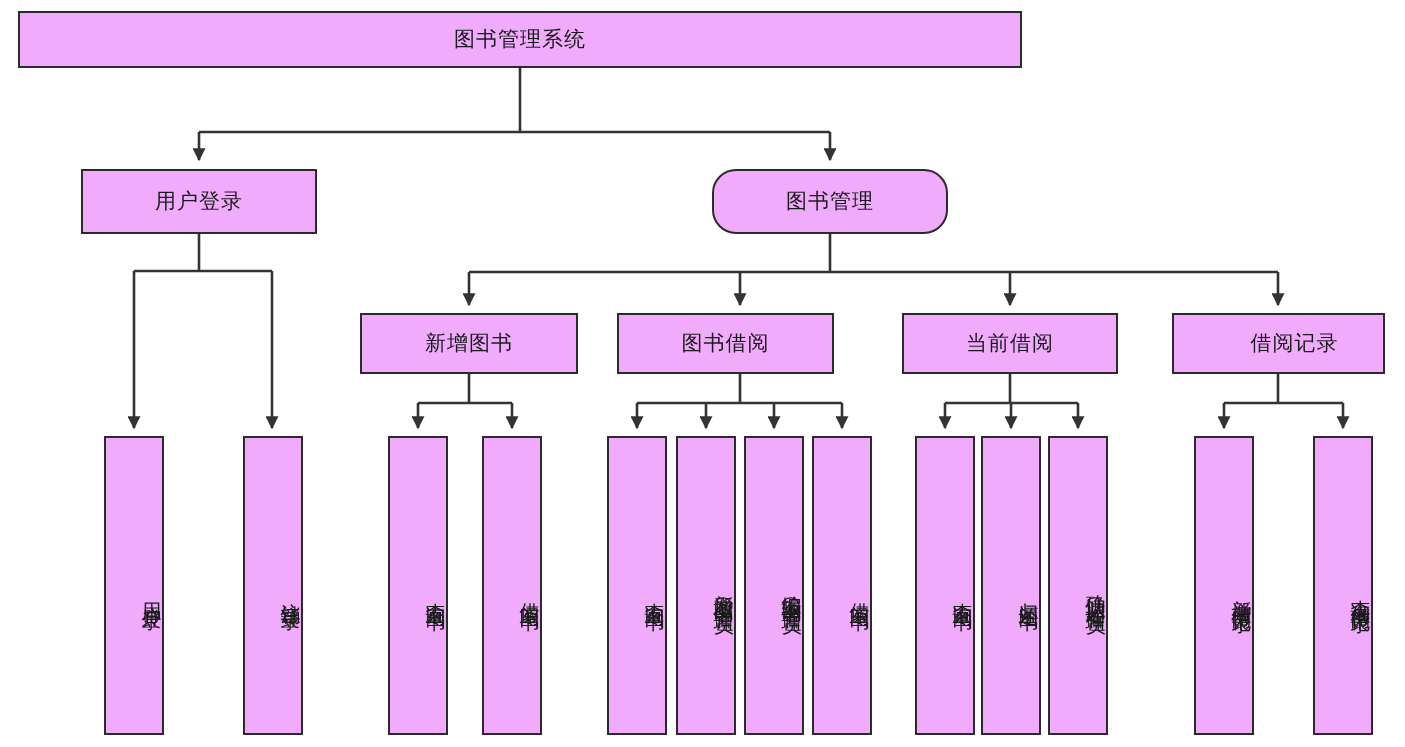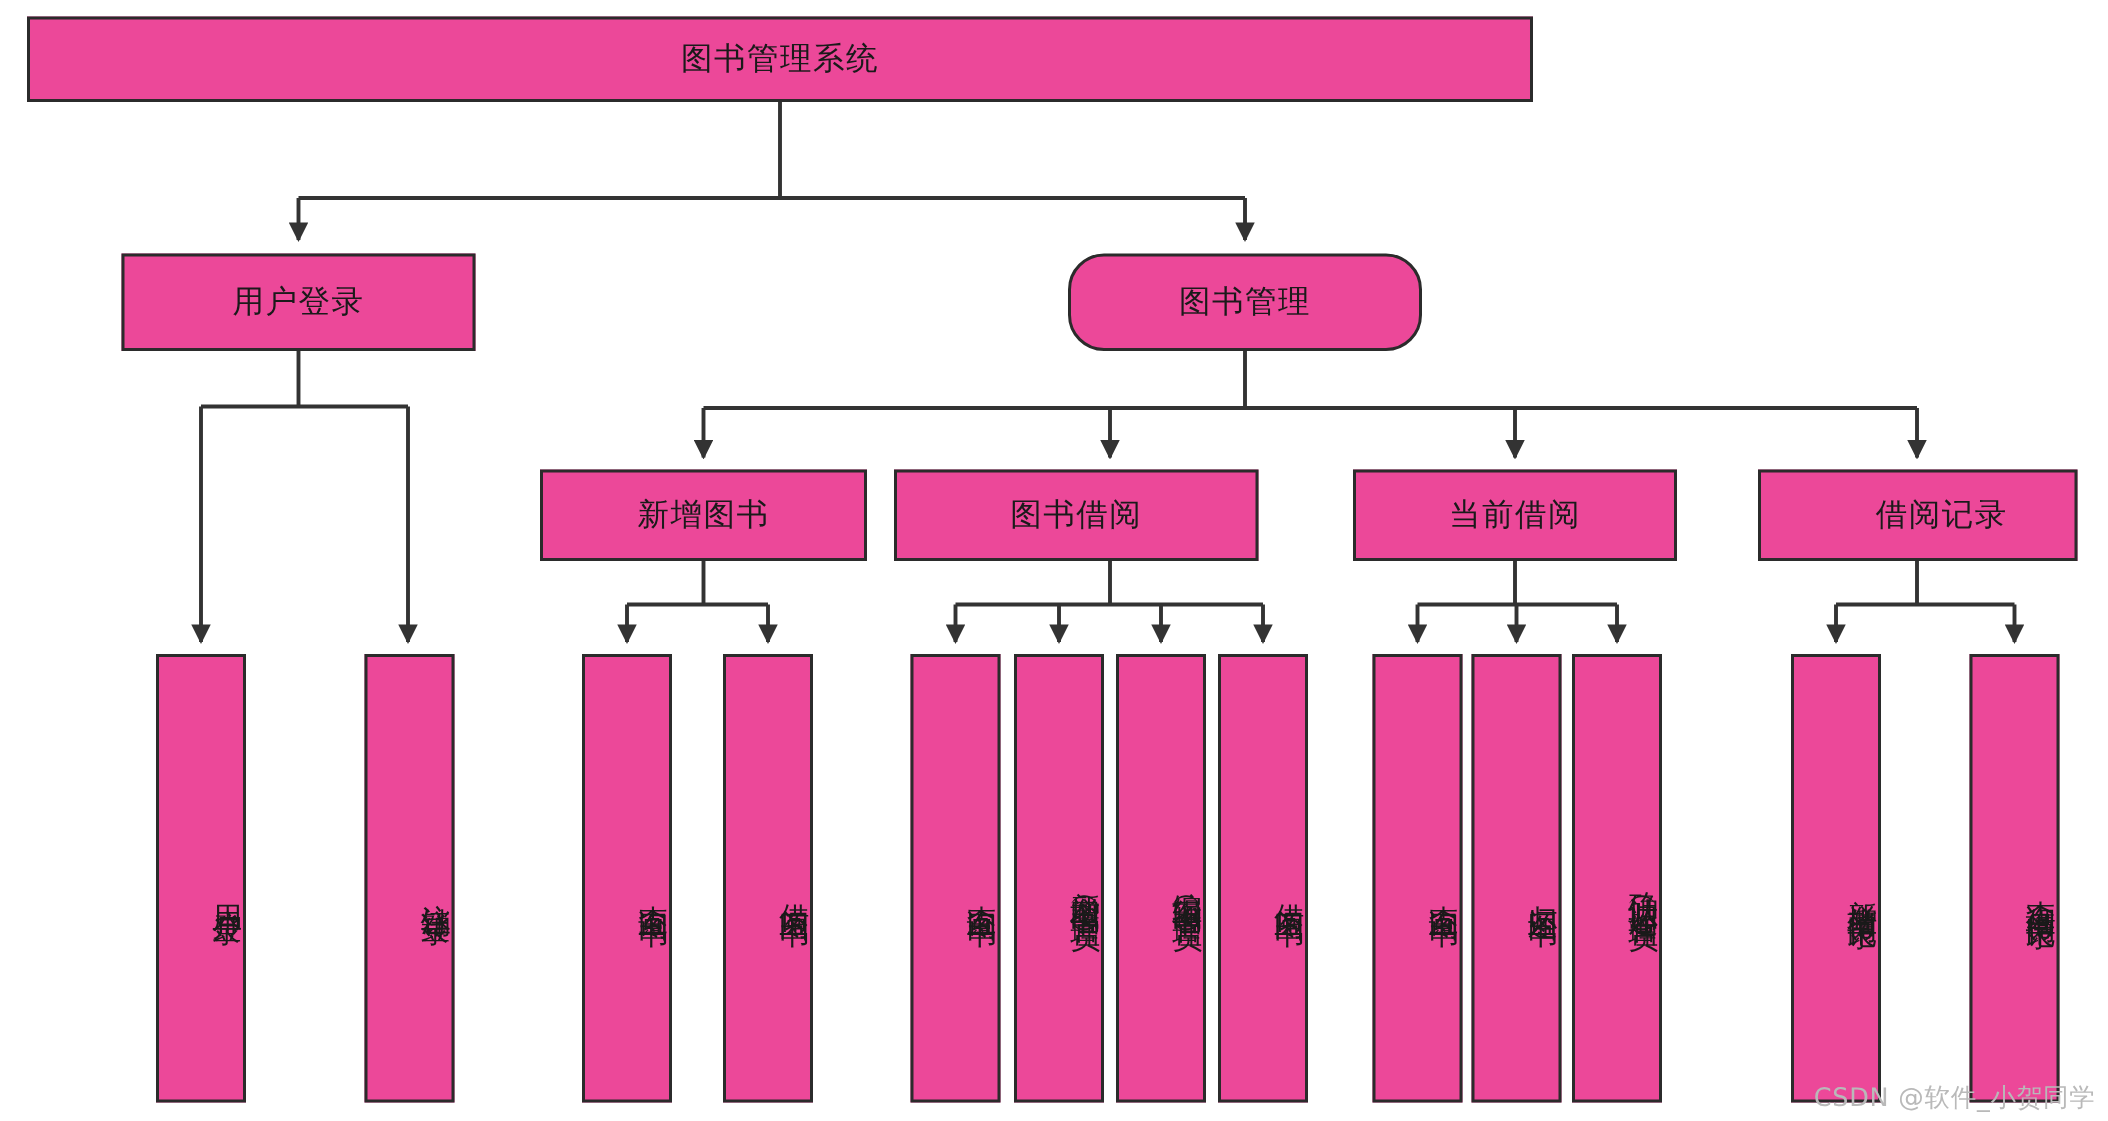--- a/index.html
+++ b/index.html
@@ -21,21 +21,21 @@
     position: absolute;
     left: 0;
     top: 0;
     width: 1405px;
     height: 747px;
   }
   .node {
     position: absolute;
     box-sizing: border-box;
     border: 2.5px solid #2b2b2b;
-    background: #ec4899;
+    background: #f0abfc;
     display: flex;
     align-items: center;
     justify-content: center;
     color: #1a1a1a;
     z-index: 2;
   }
   .node.horiz {
     font-size: 21px;
     letter-spacing: 1px;
     line-height: 1.2;
@@ -120,21 +120,21 @@
       <path d="M 1343 403 L 1343 428" marker-end="url(#arrow)"></path>
     </g>
   </svg>
 
   <div class="node horiz" style="left:18px; top:11px; width:1004px; height:57px;">图书管理系统</div>
 
   <div class="node horiz" style="left:81px; top:169px; width:236px; height:65px;">用户登录</div>
   <div class="node horiz" style="left:712px; top:169px; width:236px; height:65px;border-radius:24px;">图书管理</div>
 
   <div class="node horiz" style="left:360px; top:313px; width:218px; height:61px;">新增图书</div>
-  <div class="node horiz" style="left:596px; top:313px; width:243px; height:61px;">图书借阅</div>
+  <div class="node horiz" style="left:617px; top:313px; width:217px; height:61px;">图书借阅</div>
   <div class="node horiz" style="left:902px; top:313px; width:216px; height:61px;">当前借阅</div>
   <div class="node horiz" style="left:1172px; top:313px; width:213px; height:61px;padding-left:32px;">借阅记录</div>
 
   <div class="node vert" style="left:104px; top:436px; width:60px; height:299px;">
     <span class="vtext">用户登录</span>
   </div>
   <div class="node vert" style="left:243px; top:436px; width:60px; height:299px;">
     <span class="vtext">注销登录</span>
   </div>
 
@@ -168,14 +168,13 @@
     <span class="vtext">确认归还（管理员）</span>
   </div>
 
   <div class="node vert" style="left:1194px; top:436px; width:60px; height:299px;">
     <span class="vtext">新增借阅记录</span>
   </div>
   <div class="node vert" style="left:1313px; top:436px; width:60px; height:299px;">
     <span class="vtext">查询借阅记录</span>
   </div>
 
-  <div class="watermark">CSDN @软件_小贺同学</div>
 </div>
 
 </body></html>

